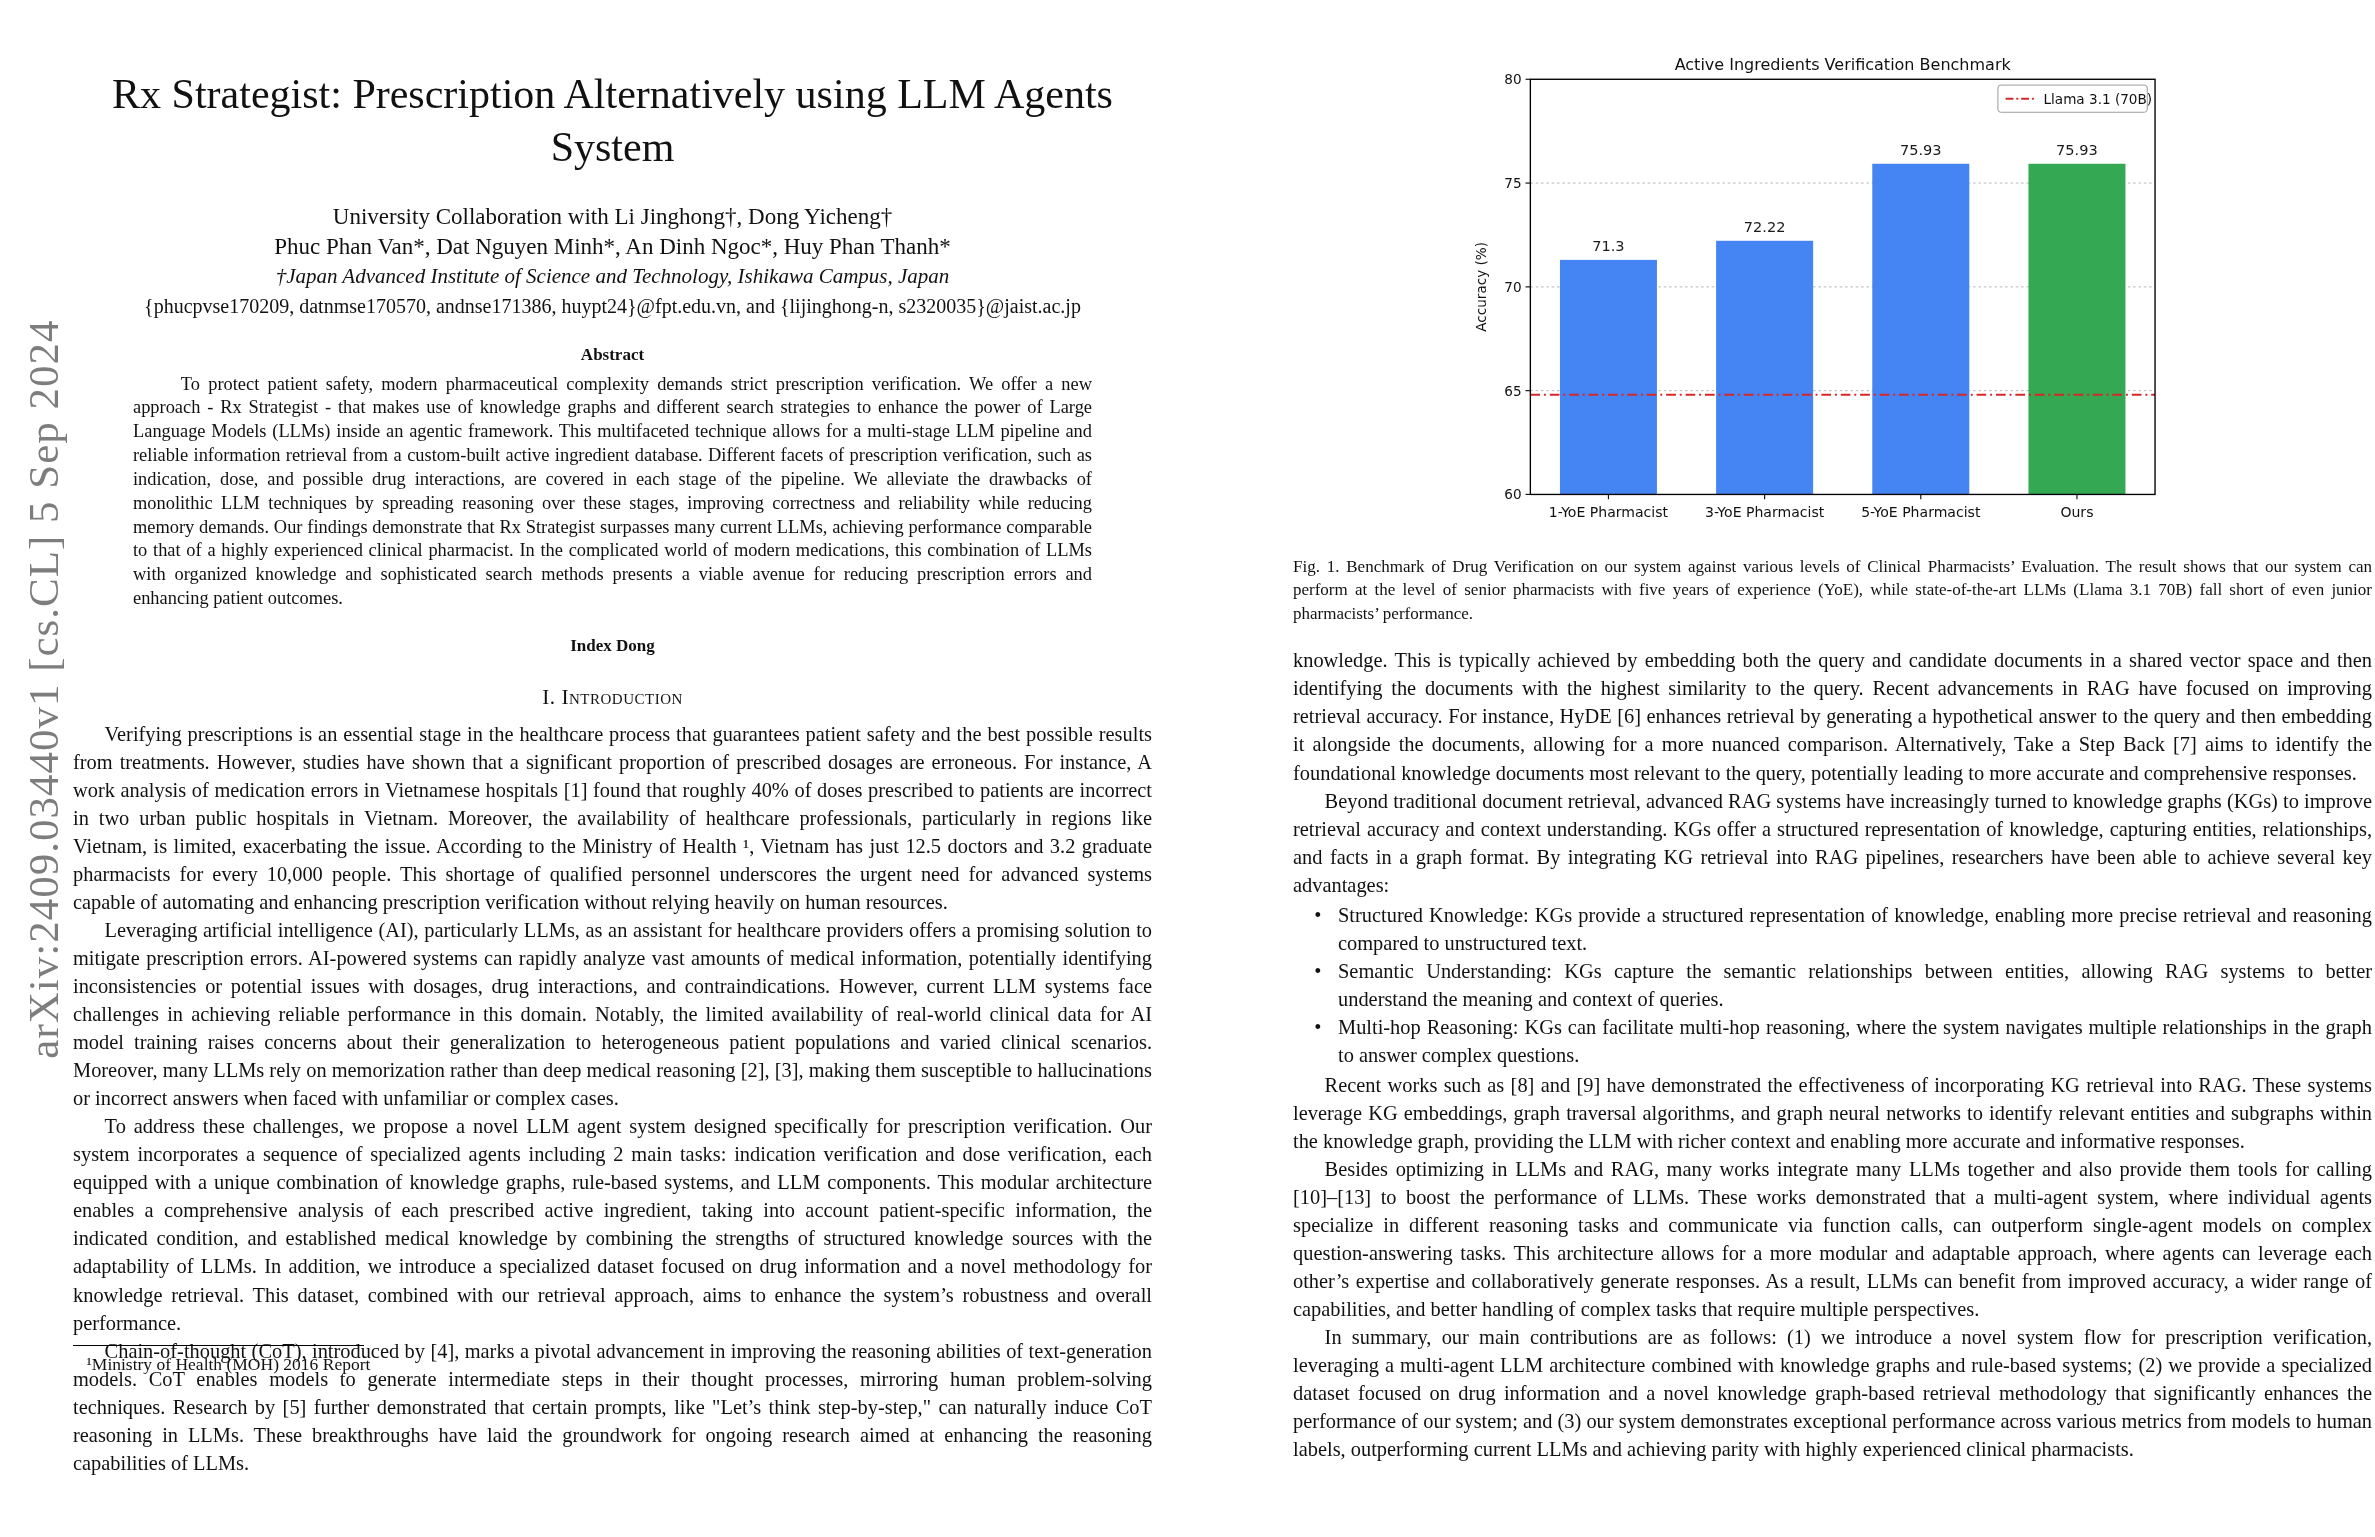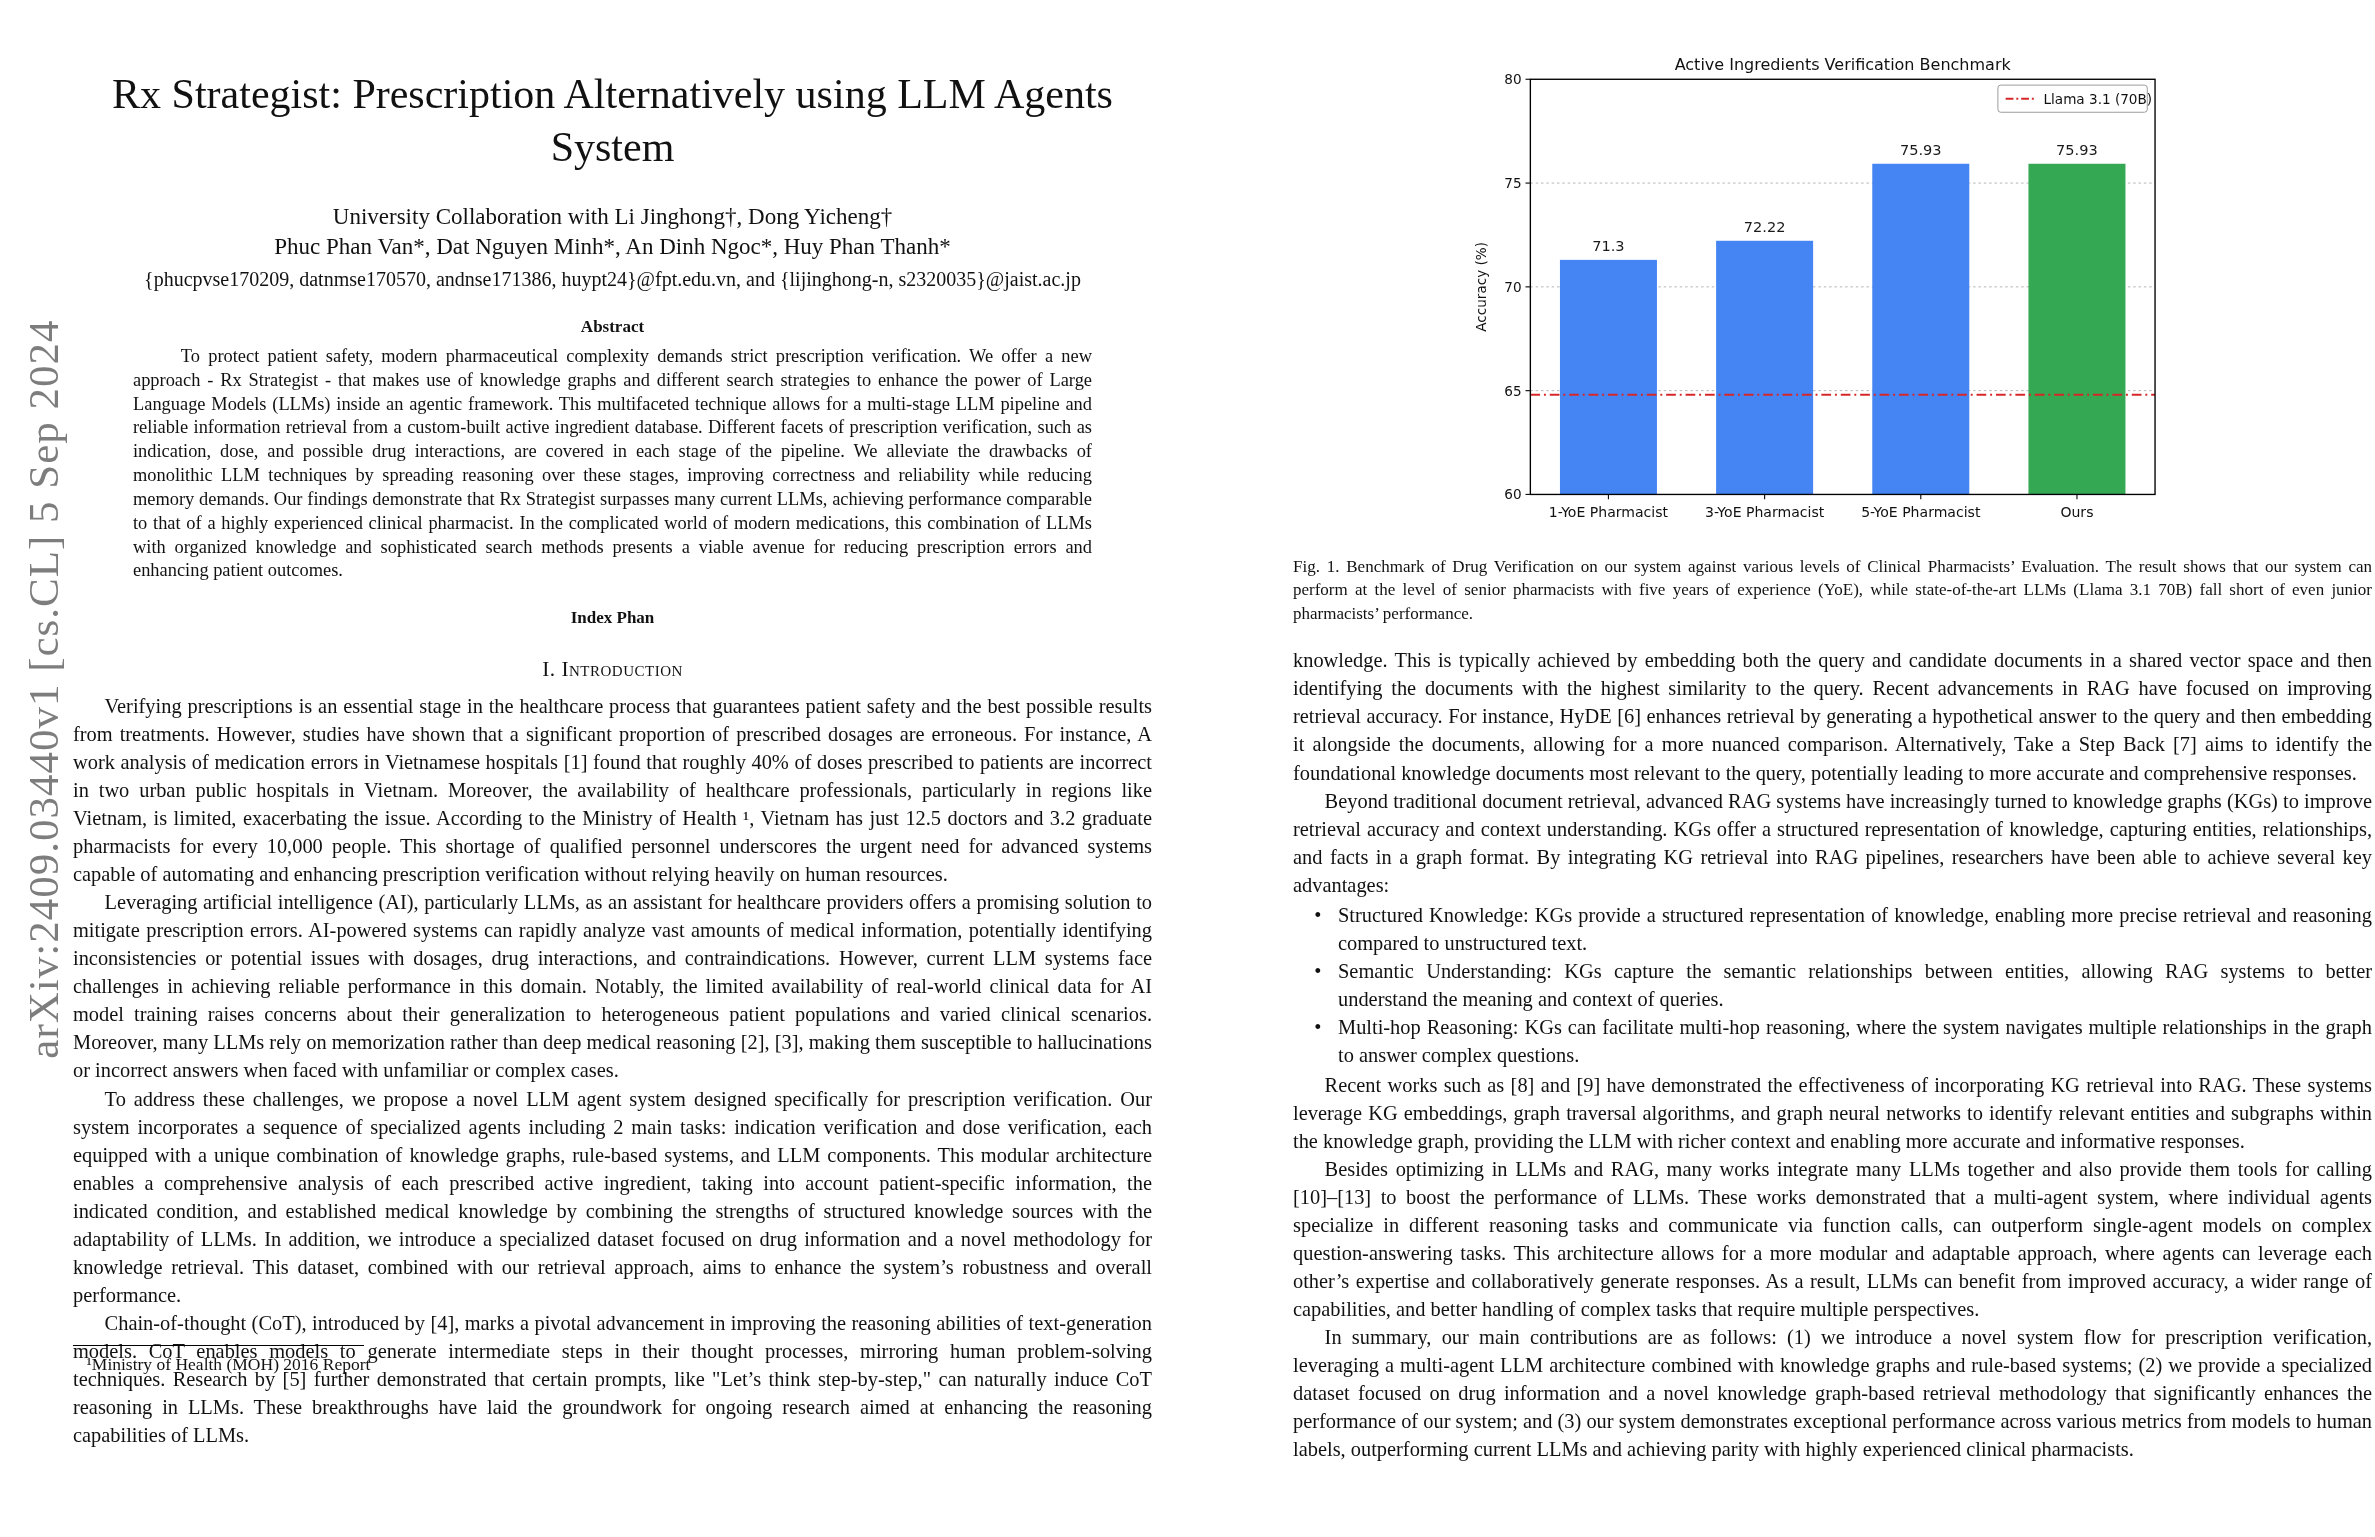--- a/index.html
+++ b/index.html
@@ -36,25 +36,26 @@
 
 <div class="page">
 
   <div class="arxiv-banner">arXiv:2409.03440v1  [cs.CL]  5 Sep 2024</div>
 
   <div class="col left">
     <h1 class="title">Rx Strategist: Prescription Alternatively using LLM Agents System</h1>
     <div class="authors">
       <div>University Collaboration with Li Jinghong†, Dong Yicheng†</div>
       <div>Phuc Phan Van*, Dat Nguyen Minh*, An Dinh Ngoc*, Huy Phan Thanh*</div>
+      <div class="affil">†Japan Advanced Institute of Science and Technology, Ishikawa Campus, Japan</div>
       <div class="emails">{phucpvse170209, datnmse170570, andnse171386, huypt24}@fpt.edu.vn, and {lijinghong-n, s2320035}@jaist.ac.jp</div>
     </div>
     <div class="abs-head">Abstract</div>
     <p class="abstract">To protect patient safety, modern pharmaceutical complexity demands strict prescription verification. We offer a new approach - Rx Strategist - that makes use of knowledge graphs and different search strategies to enhance the power of Large Language Models (LLMs) inside an agentic framework. This multifaceted technique allows for a multi-stage LLM pipeline and reliable information retrieval from a custom-built active ingredient database. Different facets of prescription verification, such as indication, dose, and possible drug interactions, are covered in each stage of the pipeline. We alleviate the drawbacks of monolithic LLM techniques by spreading reasoning over these stages, improving correctness and reliability while reducing memory demands. Our findings demonstrate that Rx Strategist surpasses many current LLMs, achieving performance comparable to that of a highly experienced clinical pharmacist. In the complicated world of modern medications, this combination of LLMs with organized knowledge and sophisticated search methods presents a viable avenue for reducing prescription errors and enhancing patient outcomes.</p>
-    <div class="abs-head">Index Phan</div>
+    <div class="abs-head">Index Dong</div>
     <h2 class="sec">I. Introduction</h2>
     <p class="body ind">Verifying prescriptions is an essential stage in the healthcare process that guarantees patient safety and the best possible results from treatments. However, studies have shown that a significant proportion of prescribed dosages are erroneous. For instance, A work analysis of medication errors in Vietnamese hospitals [1] found that roughly 40% of doses prescribed to patients are incorrect in two urban public hospitals in Vietnam. Moreover, the availability of healthcare professionals, particularly in regions like Vietnam, is limited, exacerbating the issue. According to the Ministry of Health ¹, Vietnam has just 12.5 doctors and 3.2 graduate pharmacists for every 10,000 people. This shortage of qualified personnel underscores the urgent need for advanced systems capable of automating and enhancing prescription verification without relying heavily on human resources.</p>
     <p class="body ind">Leveraging artificial intelligence (AI), particularly LLMs, as an assistant for healthcare providers offers a promising solution to mitigate prescription errors. AI-powered systems can rapidly analyze vast amounts of medical information, potentially identifying inconsistencies or potential issues with dosages, drug interactions, and contraindications. However, current LLM systems face challenges in achieving reliable performance in this domain. Notably, the limited availability of real-world clinical data for AI model training raises concerns about their generalization to heterogeneous patient populations and varied clinical scenarios. Moreover, many LLMs rely on memorization rather than deep medical reasoning [2], [3], making them susceptible to hallucinations or incorrect answers when faced with unfamiliar or complex cases.</p>
     <p class="body ind">To address these challenges, we propose a novel LLM agent system designed specifically for prescription verification. Our system incorporates a sequence of specialized agents including 2 main tasks: indication verification and dose verification, each equipped with a unique combination of knowledge graphs, rule-based systems, and LLM components. This modular architecture enables a comprehensive analysis of each prescribed active ingredient, taking into account patient-specific information, the indicated condition, and established medical knowledge by combining the strengths of structured knowledge sources with the adaptability of LLMs. In addition, we introduce a specialized dataset focused on drug information and a novel methodology for knowledge retrieval. This dataset, combined with our retrieval approach, aims to enhance the system’s robustness and overall performance.</p>
     <p class="body ind">Chain-of-thought (CoT), introduced by [4], marks a pivotal advancement in improving the reasoning abilities of text-generation models. CoT enables models to generate intermediate steps in their thought processes, mirroring human problem-solving techniques. Research by [5] further demonstrated that certain prompts, like "Let’s think step-by-step," can naturally induce CoT reasoning in LLMs. These breakthroughs have laid the groundwork for ongoing research aimed at enhancing the reasoning capabilities of LLMs.</p>
 
   </div>
 
   <div class="footnote-block">
     <div class="footrule"></div>

